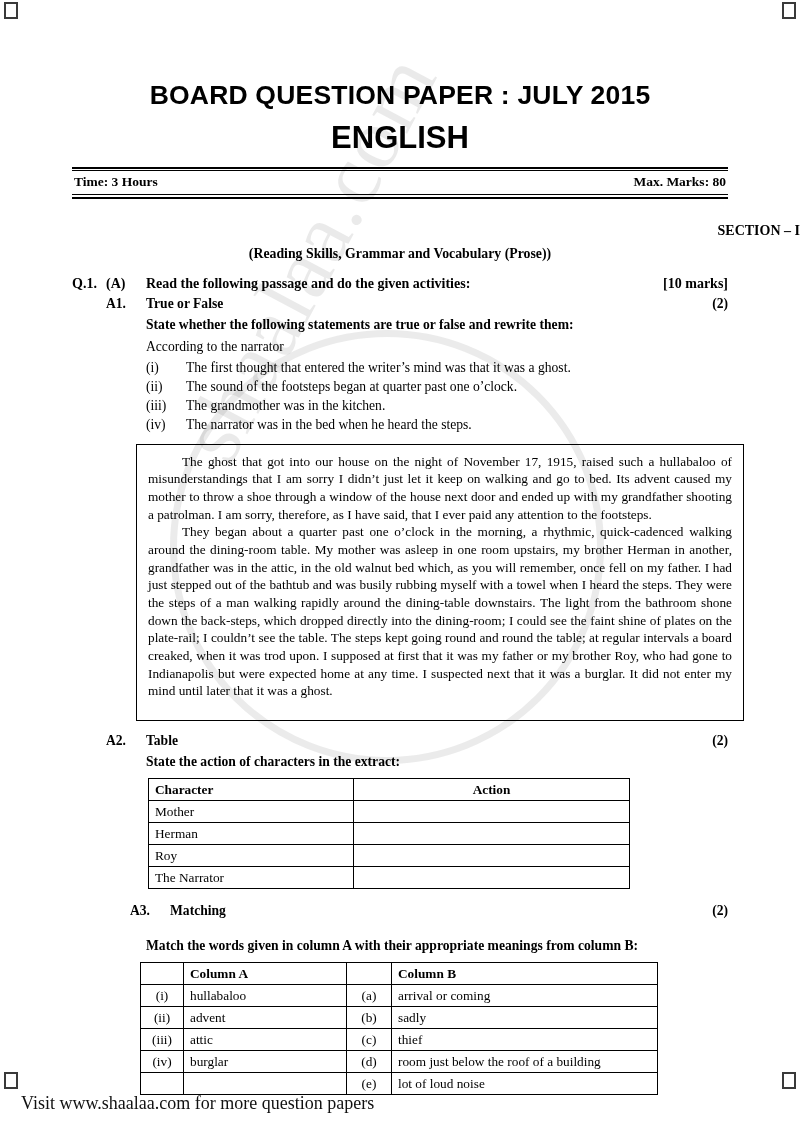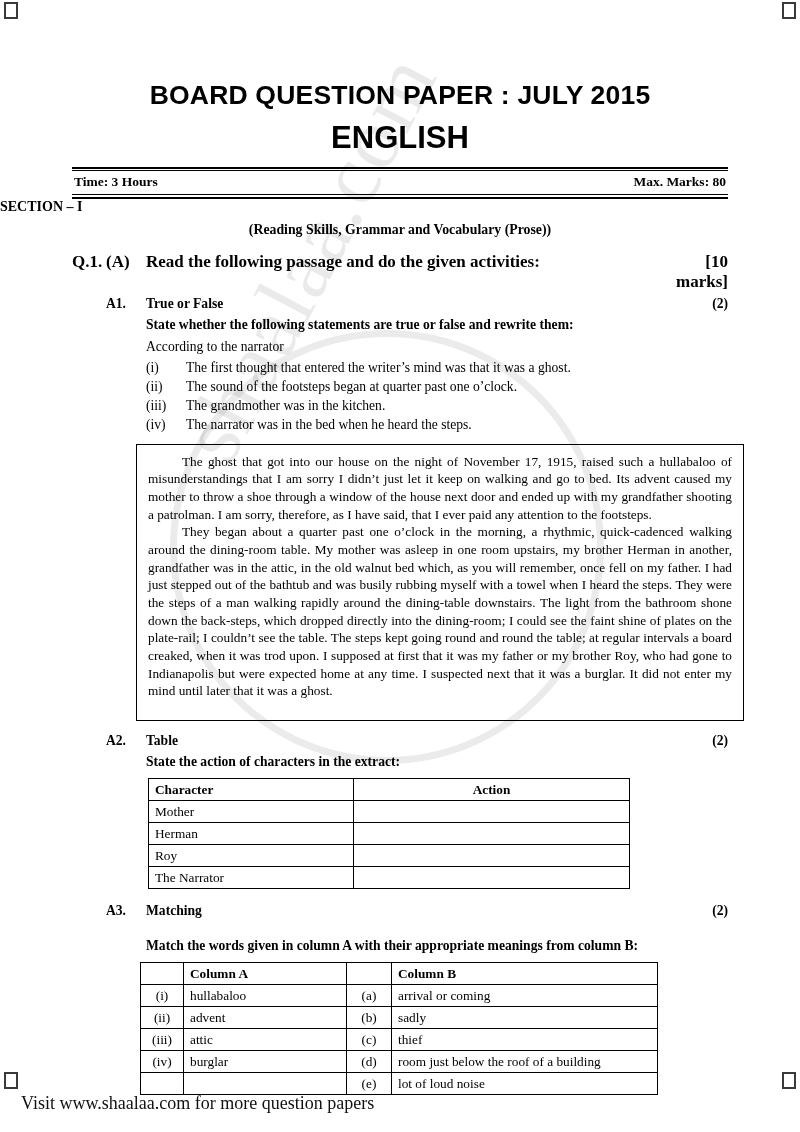--- a/index.html
+++ b/index.html
@@ -96,39 +96,39 @@
     border-top: 1px solid #000;
     border-bottom: 1px solid #000;
     display: flex;
     justify-content: space-between;
     font-weight: bold;
     font-size: 13.5px;
     padding: 3px 2px 4px 2px;
   }
 
   .section-head {
-    text-align: left;
+    text-align: right;
     font-weight: bold;
     font-size: 14px;
-    margin-top: 0;
+    margin-top: 24px;
     font-family: Liberation Serif, serif;
   }
   .section-sub {
     text-align: center;
     font-weight: bold;
     font-size: 13.8px;
     margin-top: 7px;
   }
 
   .qrow {
     display: flex;
     align-items: baseline;
     margin-top: 14px;
     padding: 0 72px 0 72px;
-    font-size: 17px;
+    font-size: 14px;
   }
   .col-q   { width: 34px; font-weight: bold; flex: none; }
   .col-a   { width: 40px; font-weight: bold; flex: none; }
   .col-body{ flex: 1; font-weight: bold; }
   .col-marks { width: 72px; text-align: right; font-weight: bold; flex: none; }
 
   .subrow {
     display: flex;
     align-items: baseline;
     margin-top: 4px;
@@ -304,21 +304,21 @@
         <td class="c-act"></td>
       </tr>
       <tr>
         <td class="c-char">The Narrator</td>
         <td class="c-act"></td>
       </tr>
     </tbody>
       </table>
   </div>
 
-  <div class="subrow" style="margin-top:14px;">
+  <div class="subrow" style="margin-top:14px;margin-left:24px;">
     <span class="col-q"></span>
     <span class="col-a">A3.</span>
     <span class="col-body">Matching</span>
     <span class="col-marks">(2)</span>
   </div>
   <div class="plainline" style="font-weight:bold; margin-top:19px;">Match the words given in column A with their appropriate meanings from column B:</div>
 
   <div class="table-wrap-a3">
     <table class="tbl tbl-a3">
       <tbody>

